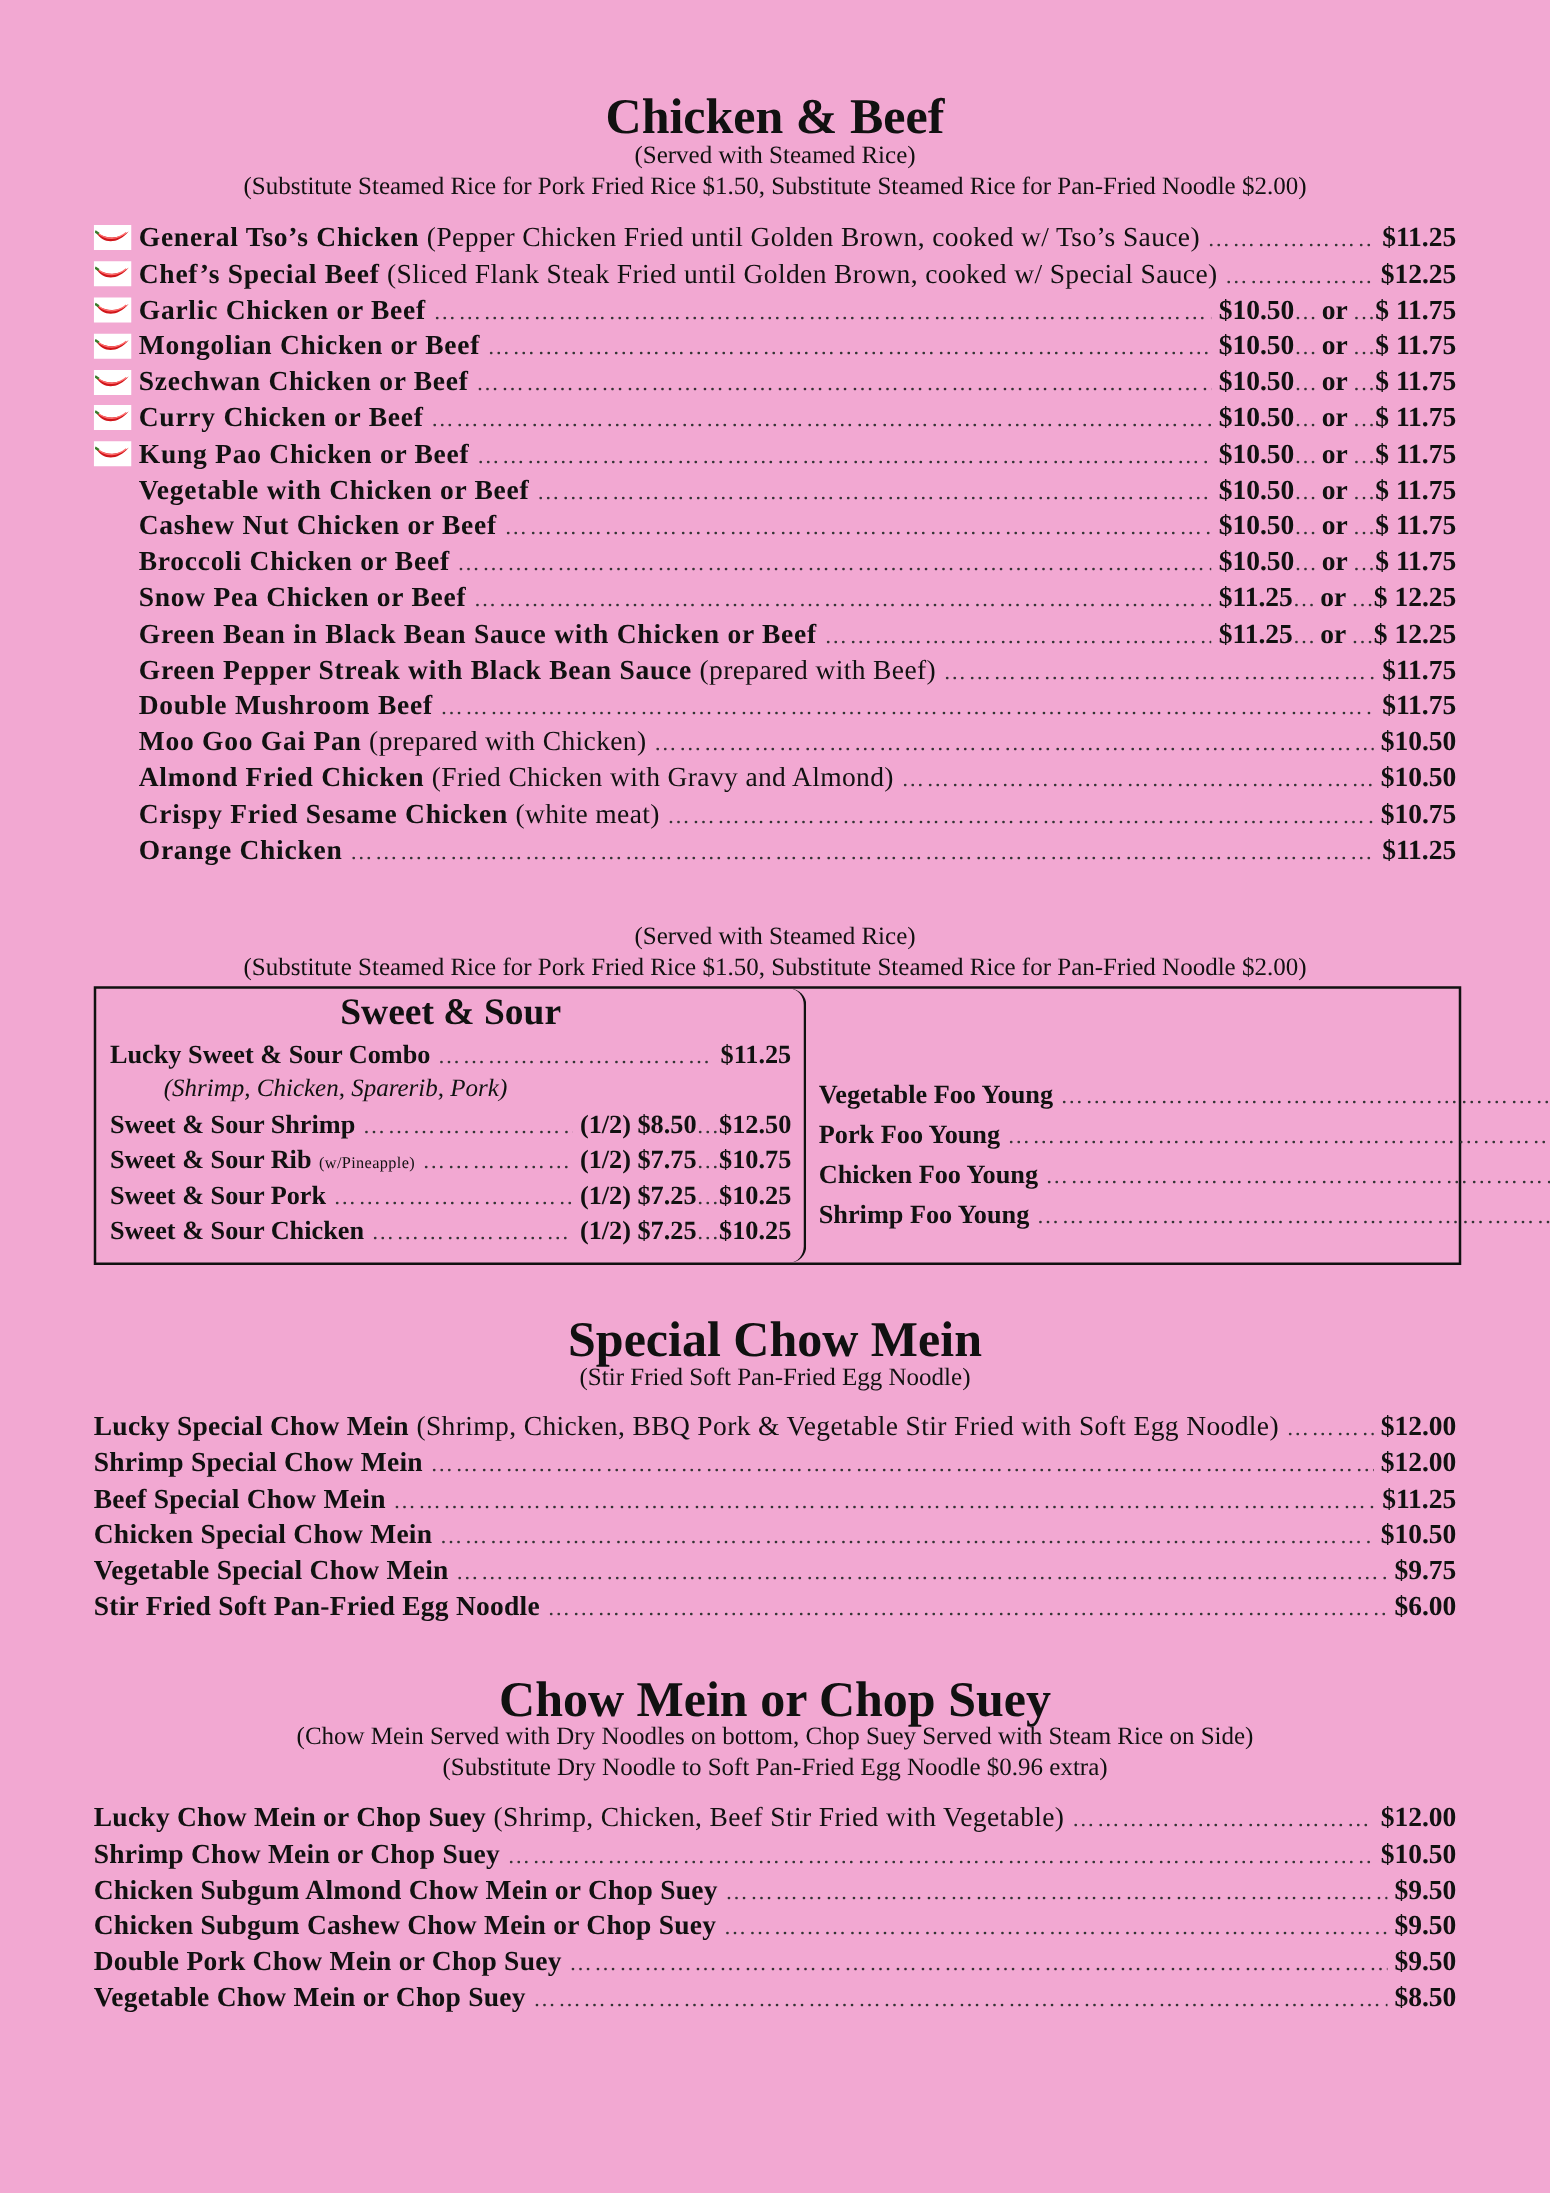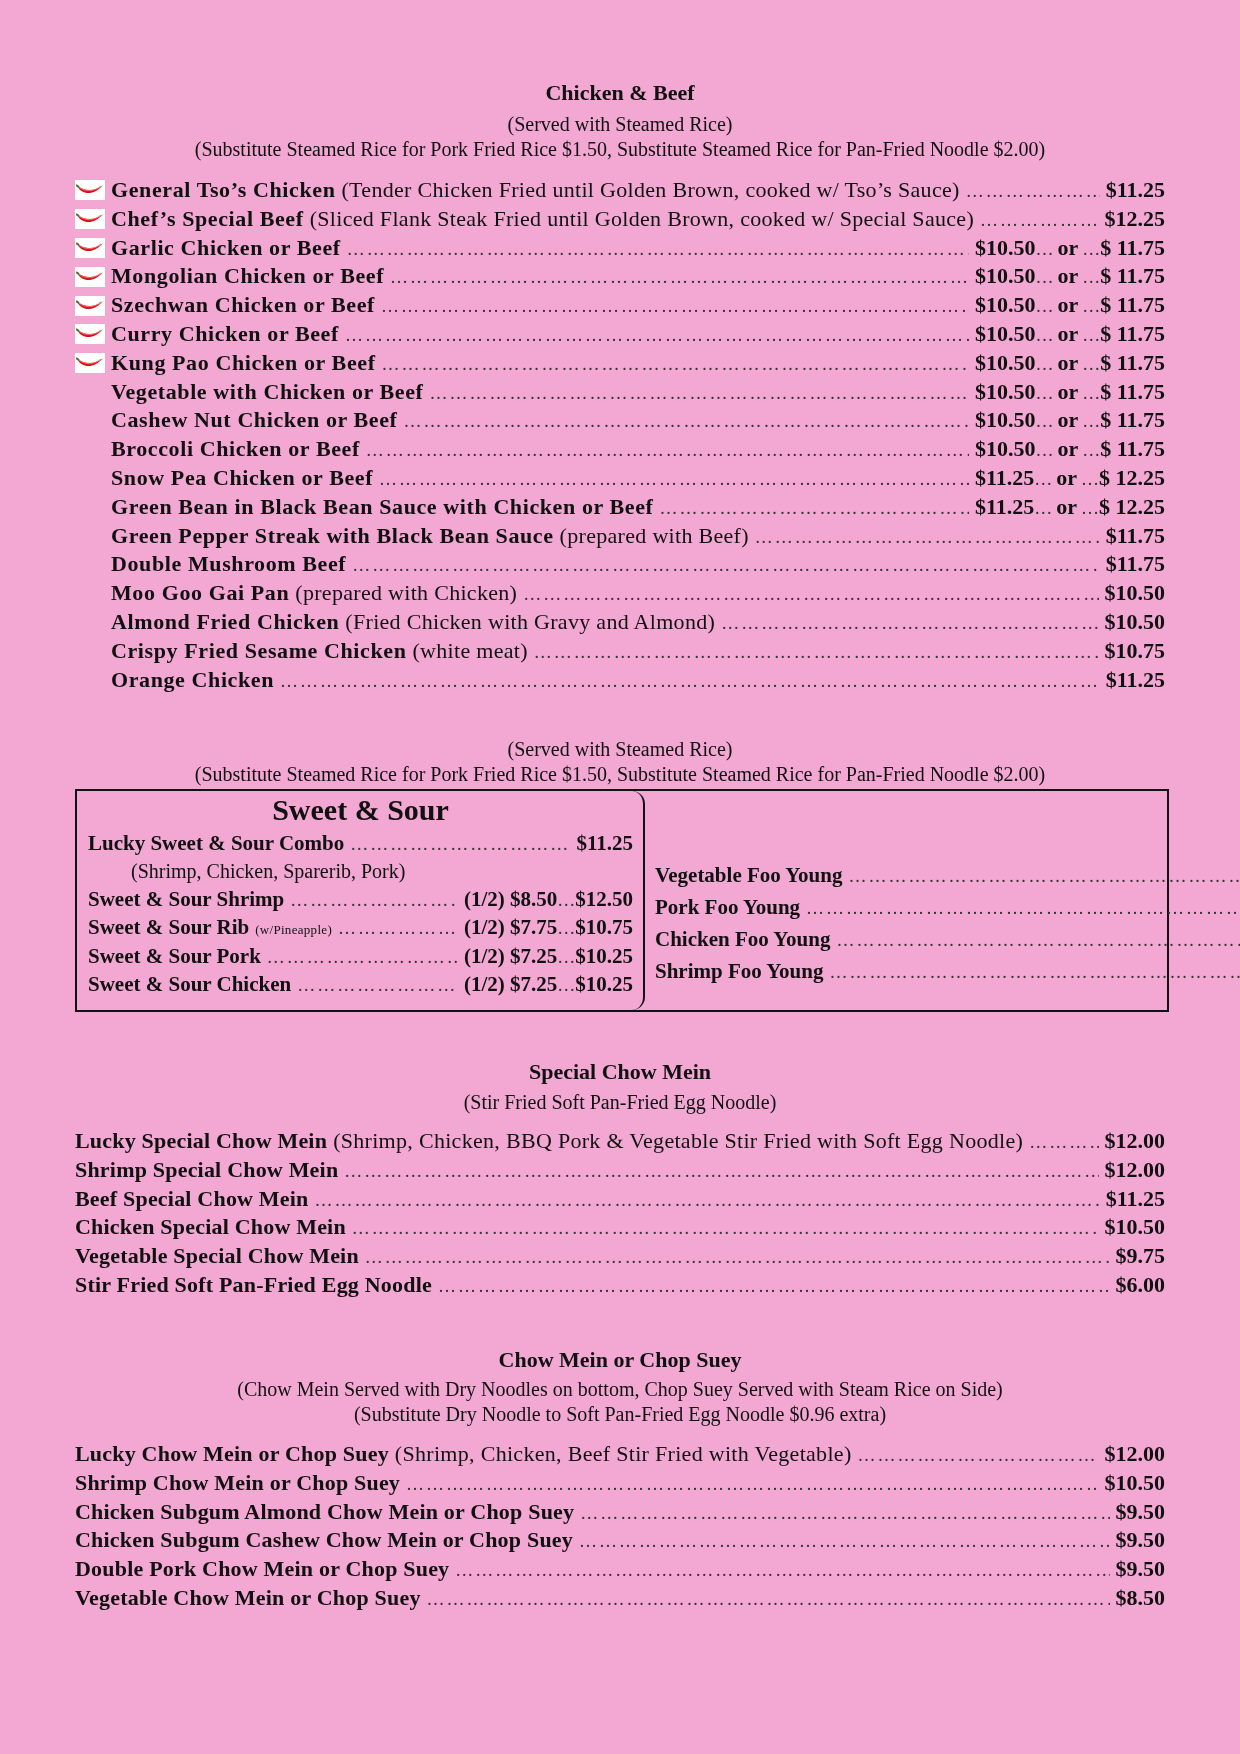--- a/index.html
+++ b/index.html
@@ -5,21 +5,21 @@
   html, body { margin: 0; padding: 0; }
   body {
     width: 1240px; height: 1754px;
     background: #f2a8d2;
     font-family: "Liberation Serif", "DejaVu Serif", serif;
     color: #111;
     position: relative;
     overflow: hidden;
   }
   .center { text-align: center; }
-  .h-title { font-size: 22px; font-weight: bold; line-height: 34px; }
+  .h-title { font-size: 40px; font-weight: bold; line-height: 34px; }
   .sub { font-size: 20px; line-height: 25px; }
   .section { position: absolute; left: 0; width: 1240px; }
   .row {
     display: flex; align-items: baseline; white-space: nowrap;
     font-size: 22px; line-height: 28.8px; height: 28.8px; overflow: hidden;
   }
   .row .name { font-weight: bold; letter-spacing: 0.6px; }
   .row .desc { font-weight: normal; letter-spacing: 0.3px; margin-left: 6px; }
   .row .small { font-size: 13px; font-weight: normal; }
   .row .dots {
@@ -53,21 +53,21 @@
   <div style="position:absolute; left:75px; width:1090px; top:100px;" id="cb-list">
       <div class="row">
         <span class="pepper">
           <svg width="28" height="14" viewBox="0 0 28 14">
             <path d="M1 3 C6 12, 18 13, 27 2 C20 8, 10 9, 1 3 Z" fill="#d0161b"></path>
             <path d="M3 4 C9 9, 18 9, 25 3" stroke="#ff6b6b" stroke-width="1" fill="none"></path>
             <path d="M0 2 L3 4" stroke="#3a7a2a" stroke-width="2"></path>
           </svg>
         </span>
         <span class="name">General Tso’s Chicken</span>
-        <span class="desc">(Tender Chicken Fried until Golden Brown, cooked w/ Tso’s Sauce)</span>
+        <span class="desc">(Pepper Chicken Fried until Golden Brown, cooked w/ Tso’s Sauce)</span>
         <span class="dots"></span>
         <span class="price">$11.25</span>
       </div>
       <div class="row">
         <span class="pepper">
           <svg width="28" height="14" viewBox="0 0 28 14">
             <path d="M1 3 C6 12, 18 13, 27 2 C20 8, 10 9, 1 3 Z" fill="#d0161b"></path>
             <path d="M3 4 C9 9, 18 9, 25 3" stroke="#ff6b6b" stroke-width="1" fill="none"></path>
             <path d="M0 2 L3 4" stroke="#3a7a2a" stroke-width="2"></path>
           </svg>
@@ -255,21 +255,21 @@
   <div class="center sub">(Substitute Steamed Rice for Pork Fried Rice $1.50, Substitute Steamed Rice for Pan-Fried Noodle $2.00)</div>
 </div>
 <div class="box">
   <div class="left">
     <div class="center h-title" style="font-size:30px; line-height:38px;">Sweet &amp; Sour</div>
     <div class="row">
       <span class="name">Lucky Sweet &amp; Sour Combo</span>
       <span class="dots"></span>
       <span class="price">$11.25</span>
     </div>
-    <div class="sub" style="padding-left:43px; line-height:27px;">(Shrimp, Chicken, Sparerib, Pork)</div>
+    <div class="sub" style="padding-left:43px; line-height:27px;font-style:italic;">(Shrimp, Chicken, Sparerib, Pork)</div>
     <div id="ss-list">
         <div class="row">
           <span class="name">Sweet &amp; Sour Shrimp</span>
           <span class="dots"></span>
           <span class="price">(1/2) $8.50</span>
           <span class="ell"> … </span>
           <span class="price">$12.50</span>
         </div>
         <div class="row">
           <span class="name">Sweet &amp; Sour Rib</span>

